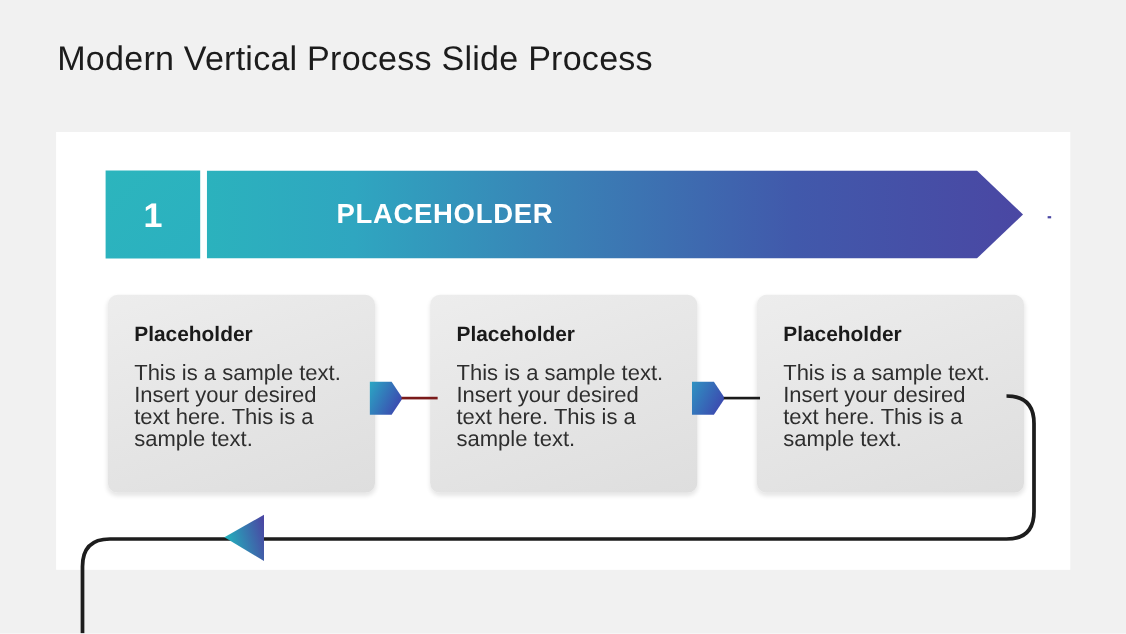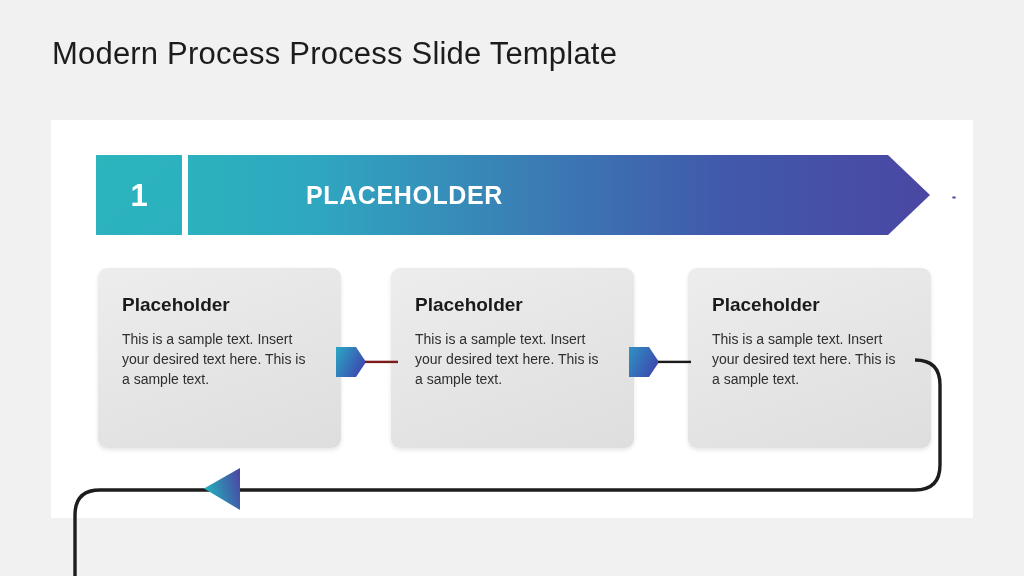--- a/index.html
+++ b/index.html
@@ -114,21 +114,21 @@
   .card-3 { left: 688px; }
 
   .card-title {
     font-size: 19px;
     font-weight: 700;
     color: #1a1a1a;
     margin: 0 0 12px 0;
     line-height: 1.2;
   }
   .card-body {
-    font-size: 14px;
+    font-size: 20px;
     line-height: 20px;
     color: #2e2e2e;
     margin: 0;
     max-width: 188px;
   }
 
   
   .connector {
     position: absolute;
     top: 345px;
@@ -146,21 +146,21 @@
     width: 1024px;
     height: 236px;
     pointer-events: none;
   }
 </style>
 </head>
 <body>
 
 <div class="panel"></div>
 
-<div class="slide-title">Modern Process Process Slide Template</div>
+<div class="slide-title">Modern Vertical Process Slide Process</div>
 
 <div class="banner-wrap">
 
   <div class="banner-number">
     <span>1</span>
   </div>
 
   <div class="banner-bar">
     <svg width="742" height="80" viewBox="0 0 742 80" xmlns="http://www.w3.org/2000/svg">
       <defs>

